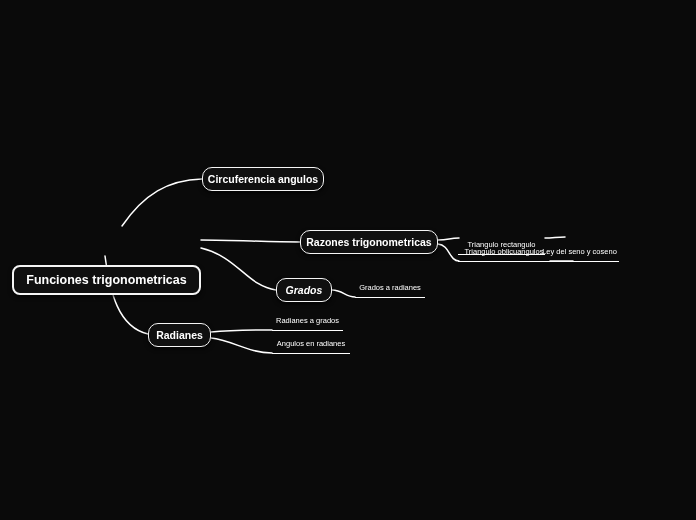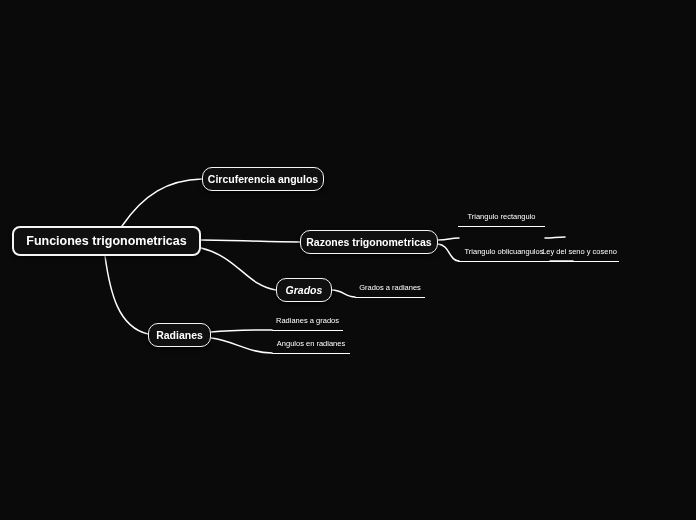--- a/index.html
+++ b/index.html
@@ -45,20 +45,21 @@
     white-space: nowrap;
     box-shadow: 0 2px 4px rgba(0,0,0,0.75);
     cursor: pointer;
   }
   .node.root {
     border-width: 2px;
     border-radius: 8px;
     font-size: 12.5px;
     font-weight: bold;
     height: 30px;
+    margin-top: 39px;
   }
   .node.branch {
     font-size: 10.5px;
     font-weight: bold;
     height: 24px;
   }
   .leaf {
     position: absolute;
     color: var(--text);
     font-size: 7.5px;
@@ -103,21 +104,21 @@
   </div>
 
   <div class="node branch" style="left:276px; top:278px; width:56px;font-style:italic;">
     <span class="label">Grados</span>
   </div>
 
   <div class="node branch" style="left:148px; top:323px; width:63px;">
     <span class="label">Radianes</span>
   </div>
 
-  <div class="leaf" style="left:458px; top:210px; width:87px;">
+  <div class="leaf" style="left:458px; top:238px; width:87px;">
     <span class="label">Triangulo rectangulo</span>
   </div>
 
 
   <div class="leaf" style="left:458px; top:245px; width:92px;">
     <span class="label">Triangulo oblicuangulos</span>
   </div>
 
   <div class="leaf" style="left:540px; top:245px; width:79px;">
     <span class="label">Ley del seno y coseno</span>

